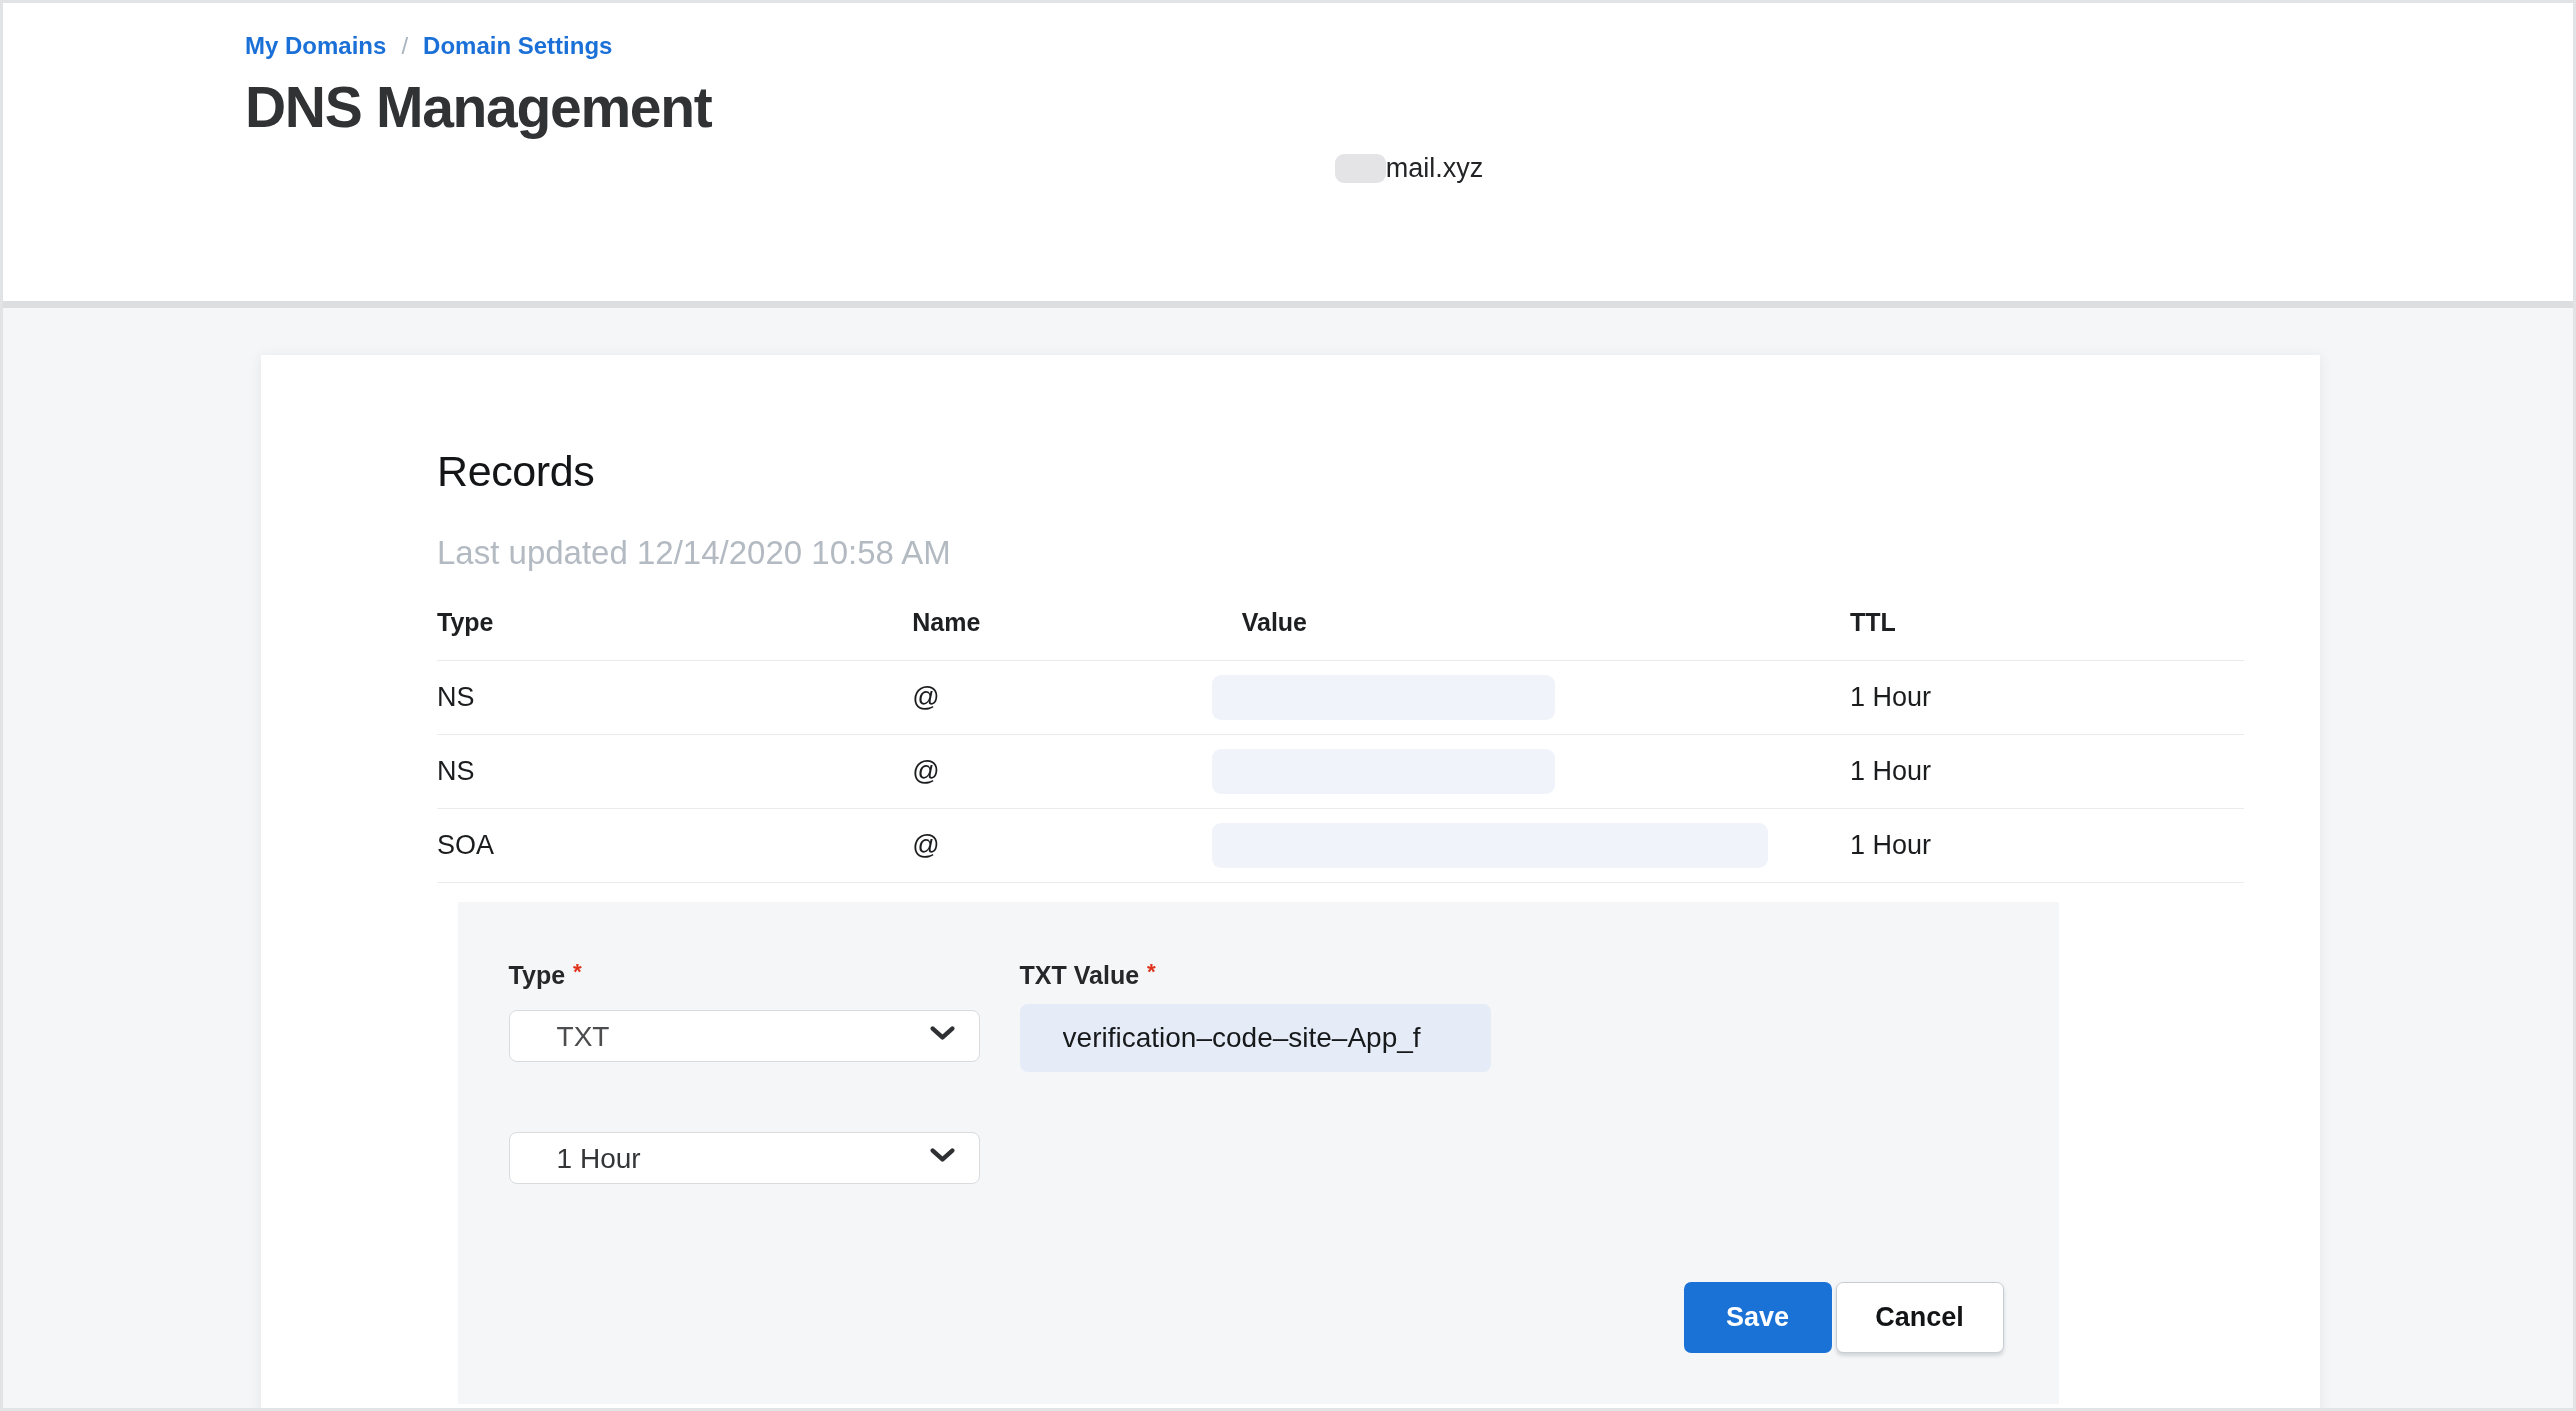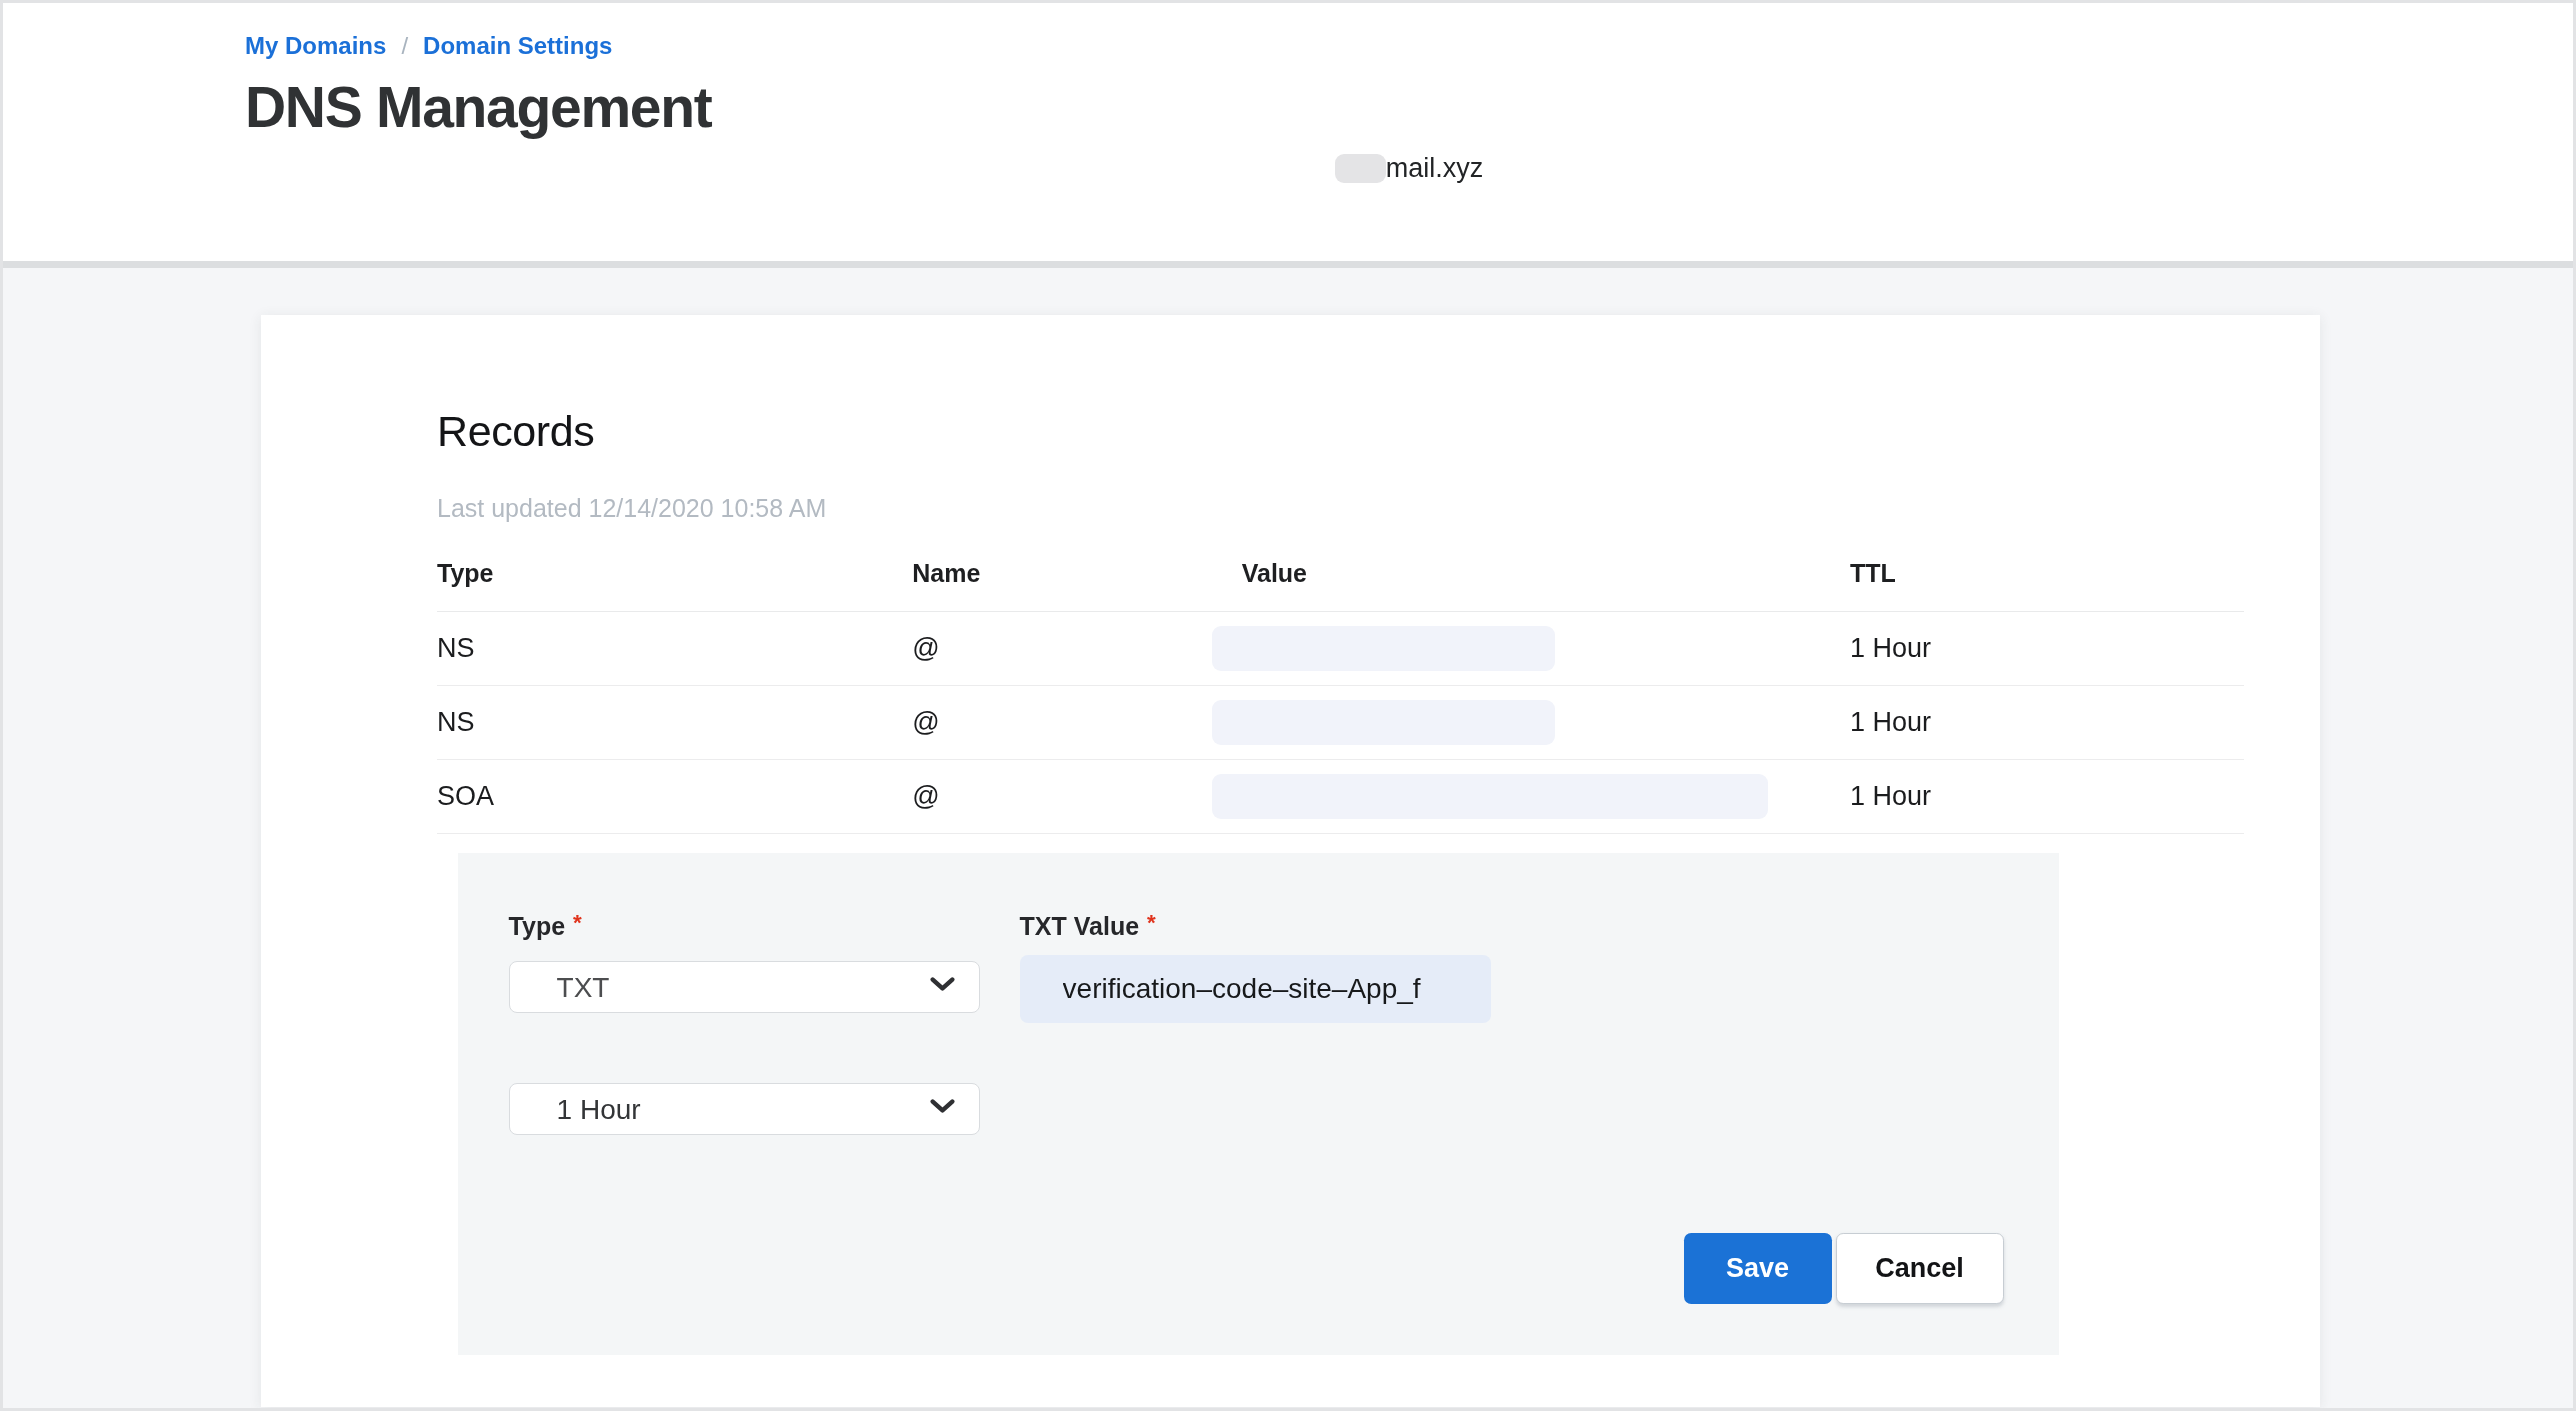--- a/index.html
+++ b/index.html
@@ -6,21 +6,21 @@
   html,body { background:#ffffff; }
   body { font-family:"Liberation Sans", sans-serif; }
 
   .screen{
     position:relative; width:2576px; height:1411px; overflow:hidden;
     background:#f5f6f8; border:3.6px solid #e2e3e5;
   }
 
   
   .page-header{
-    background:#ffffff; height:258px; padding:29px 0 0 242px;
+    background:#ffffff; height:298px; padding:29px 0 0 242px;
   }
   .breadcrumb{ font-size:24px; font-weight:600; }
   .breadcrumb a{ color:#1b70d8; text-decoration:none; cursor:pointer; }
   .breadcrumb .sep{ color:#a9b4bf; margin:0 15px; font-weight:400; }
   .page-title{
     margin-top:14.3px; font-size:57px; font-weight:700; letter-spacing:-1.3px;
     color:#303234;
   }
   .domain-row{ margin-top:12.5px; display:flex; align-items:center; font-size:27px; color:#222426;justify-content:center; }
   .redact-pill{ width:51px; height:29.5px; border-radius:9px; background:#e4e4e6; flex:0 0 auto; }
@@ -28,21 +28,21 @@
   .header-band{ height:7.2px; background:#dcdee0; }
 
   
   .content{ padding:47px 0 0 258px; }
   .card{
     width:2059px; height:1092px; background:#ffffff;
     box-shadow:0 1.8px 12.5px rgba(40,50,60,.09);
     padding:92px 76px 0 176px;
   }
   .records-title{ font-size:43px; font-weight:500; letter-spacing:-0.4px; color:#141517; }
-  .last-updated{ margin-top:38px; font-size:25px; color:#b3bac2; }
+  .last-updated{ margin-top:38px; font-size:33px; color:#b3bac2; }
 
   
   table.records{ width:100%; border-collapse:collapse; table-layout:fixed; margin-top:23px; }
   col.c-type{ width:26.3%; } col.c-name{ width:16.6%; } col.c-value{ width:35.3%; } col.c-ttl{ width:21.8%; }
   table.records th{
     text-align:left; font-size:25px; font-weight:700; color:#1e1f21;
     padding:12.5px 0 23px 0; border-bottom:1.8px solid #e9eaeb;
   }
   table.records th.value-col{ padding-left:29.5px; }
   table.records td{

